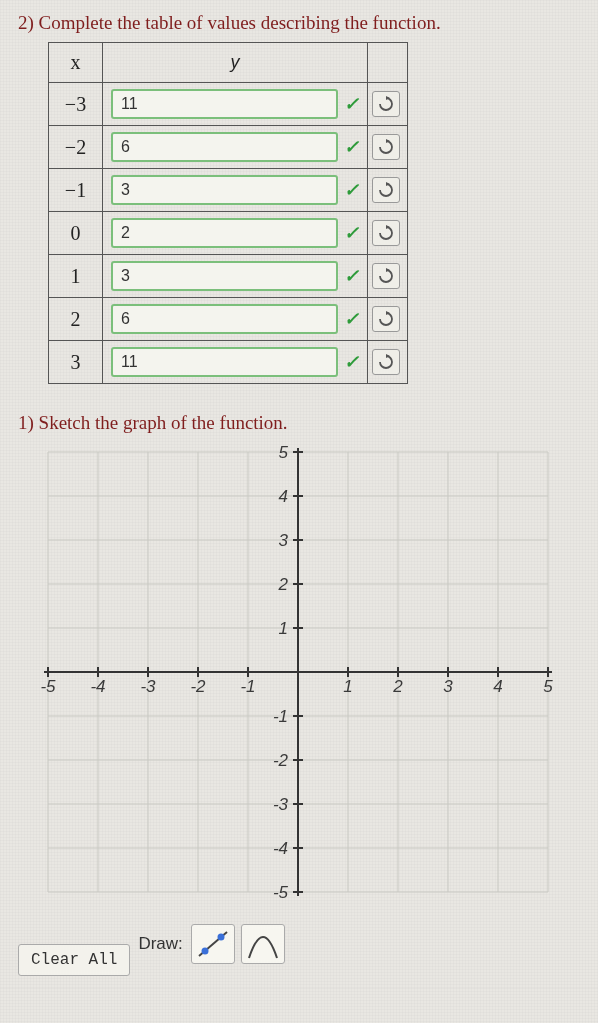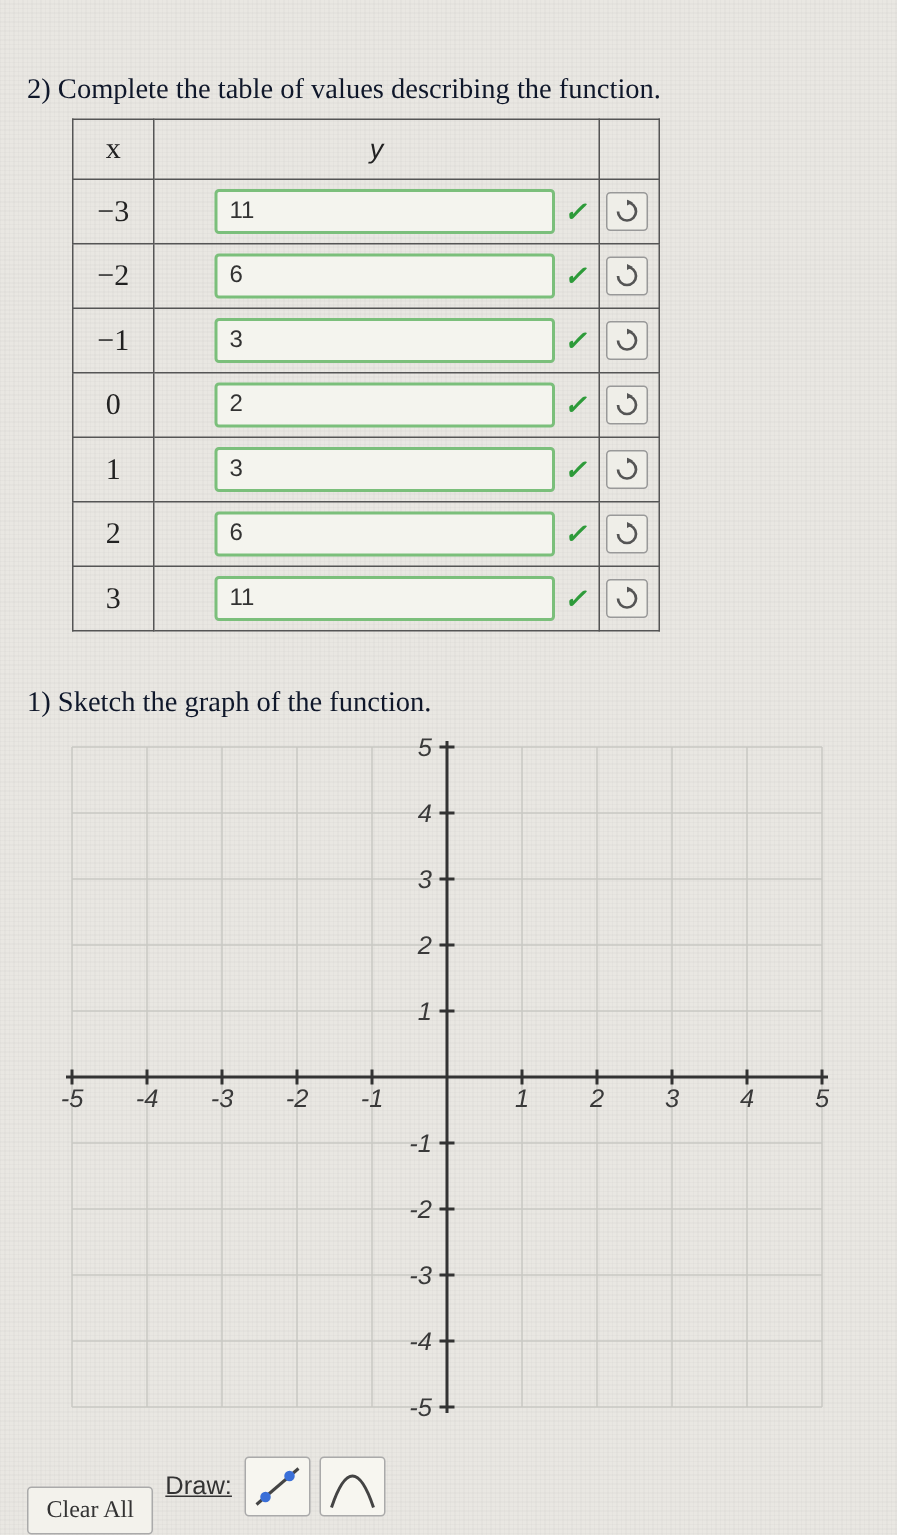--- a/index.html
+++ b/index.html
@@ -7,21 +7,21 @@
     margin: 0;
     padding: 12px 18px;
     width: 598px;
     font-family: Georgia, 'Times New Roman', serif;
     background: #e9e7e2;
     color: #333;
     background-image:
       repeating-linear-gradient(0deg, rgba(0,0,0,0.02) 0 1px, transparent 1px 3px),
       repeating-linear-gradient(90deg, rgba(0,0,0,0.02) 0 1px, transparent 1px 3px);
   }
-  .question { font-size: 19px; margin-bottom: 8px; color: #0f172a; margin-top: 37px; }
+  .question { font-size: 19px; margin-bottom: 8px; color: #7f1d1d; }
   .tbl {
     border-collapse: collapse;
     margin-left: 30px;
     margin-bottom: 28px;
   }
   .tbl th, .tbl td {
     border: 1px solid #555;
     text-align: center;
     vertical-align: middle;
     font-family: 'Comic Sans MS', cursive, sans-serif;
@@ -41,21 +41,20 @@
     flex: 1;
     border: 2px solid #7bbf7b;
     border-radius: 3px;
     padding: 4px 8px;
     font-size: 16px;
     font-family: Arial, sans-serif;
     background: #f4f4ee;
     color: #333;
     text-align: left;
     height: 30px;
-    margin-left: 32px;
   }
   .check {
     color: #2e9b3a;
     font-size: 18px;
     margin-left: 6px;
     font-weight: bold;
   }
   .retrycell {
     width: 40px;
     padding: 4px;
@@ -77,32 +76,31 @@
     margin-top: 4px;
     display: flex;
     align-items: center;
     gap: 6px;
   }
   .tool-btn {
     border: 1px solid #aaa;
     background: #f3f2ec;
     border-radius: 3px;
     padding: 6px 12px;
-    font-family: Liberation Serif, serif;
+    font-family: Liberation Mono, monospace;
     font-size: 16px;
     color: #333;
     cursor: pointer;
     margin-top: 32px;
   }
   .draw-label {
     font-family: 'Comic Sans MS', cursive, sans-serif;
     font-size: 17px;
     color: #333;
     padding: 0 2px;
-    text-decoration: underline;
   }
   .shape-btn {
     border: 1px solid #aaa;
     background: #f7f6f0;
     border-radius: 3px;
     width: 44px;
     height: 40px;
     display: flex;
     align-items: center;
     justify-content: center;

